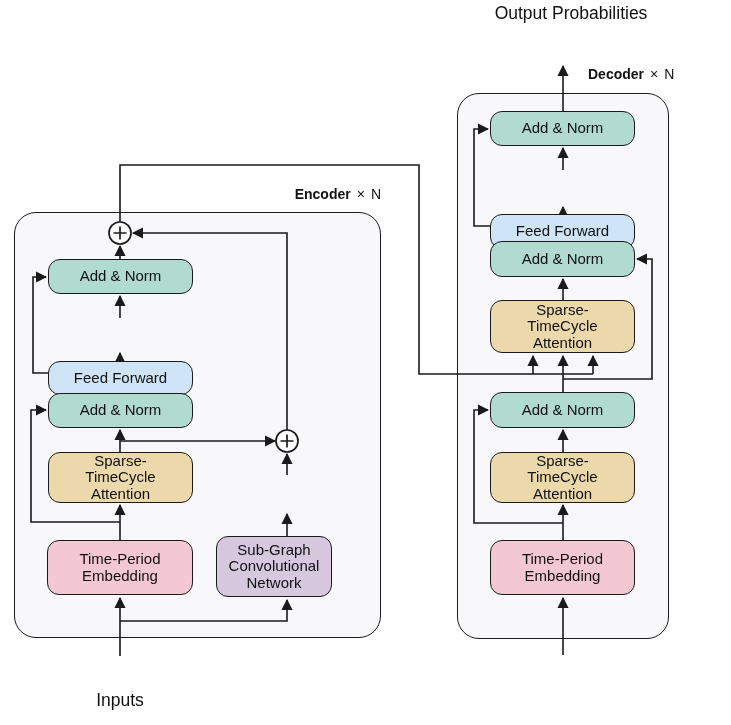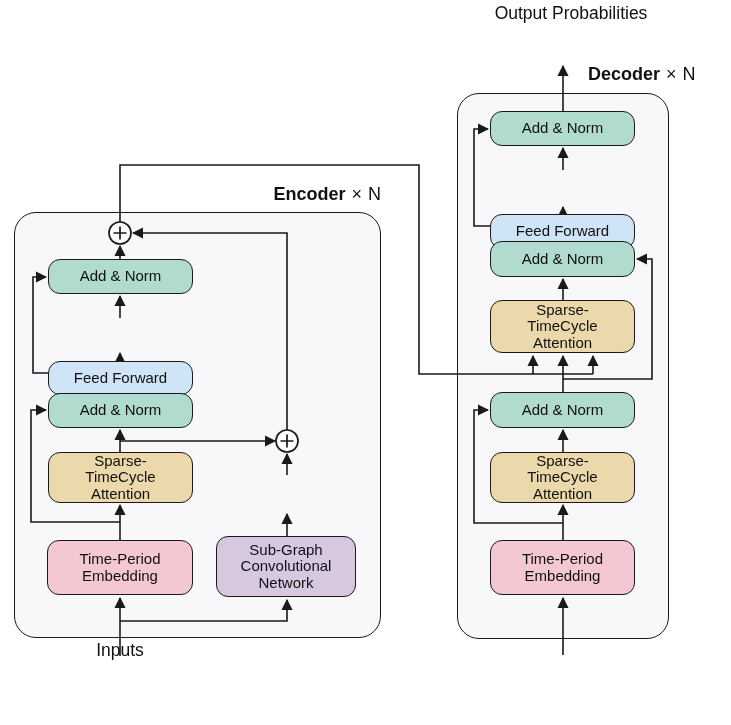--- a/index.html
+++ b/index.html
@@ -48,21 +48,21 @@
   .c-pink   { background: var(--pink,   #f3c8d2); }
   .c-purple { background: var(--purple, #d7c8e0); }
   .freelabel {
     position: absolute;
     font-size: 17.5px;
     line-height: 22px;
     color: var(--text, #111111);
     white-space: nowrap;
   }
   .io-label { text-align: center; width: 120px; }
-  .panel-title { font-size: 18px; line-height: 23px; }
+  .panel-title { font-size: 14px; line-height: 23px; }
   .panel-title .ttl-name { font-weight: bold; }
   .panel-title .ttl-times { margin: 0 6px; }
   .centered-2line { text-align: center; width: 170px; white-space: normal; }
 </style>
 </head>
 <body>
 
 <div class="stage">
 
   <div class="panel" style="left:14px; top:212px; width:367px; height:426px;"></div>
@@ -125,21 +125,21 @@
   </div>
   <div class="block c-tan" style="left:48px; top:452px; width:145px; height:51px;">
     <span>Sparse-</span>
     <span>TimeCycle</span>
     <span>Attention</span>
   </div>
   <div class="block c-pink" style="left:47px; top:540px; width:146px; height:55px;">
     <span>Time-Period</span>
     <span>Embedding</span>
   </div>
-  <div class="block c-purple" style="left:216px; top:536px; width:140px; height:61px;">
+  <div class="block c-purple" style="left:216px; top:536px; width:116px; height:61px;">
     <span>Sub-Graph</span>
     <span>Convolutional</span>
     <span>Network</span>
   </div>
 
   <div class="block c-teal" style="left:490px; top:111px; width:145px; height:35px;">
     <span>Add &amp; Norm</span>
   </div>
   <div class="block c-blue" style="left:490px; top:170px; width:145px; height:35px;">
     <span>Feed Forward</span>
@@ -171,16 +171,16 @@
   </div>
 
   <div class="freelabel panel-title" style="left:588px; top:63px;">
     <span class="ttl-name">Decoder</span><span class="ttl-times">×</span><span>N</span>
   </div>
 
   <div class="freelabel panel-title" style="left:230px; top:183px; width:151px; text-align:right;">
     <span class="ttl-name">Encoder</span><span class="ttl-times">×</span><span>N</span>
   </div>
 
-  <div class="freelabel io-label" style="left:60px; top:639px;">Inputs</div>
+  <div class="freelabel io-label" style="left:60px; top:689px;">Inputs</div>
 
 
 </div>
 
 </body></html>

